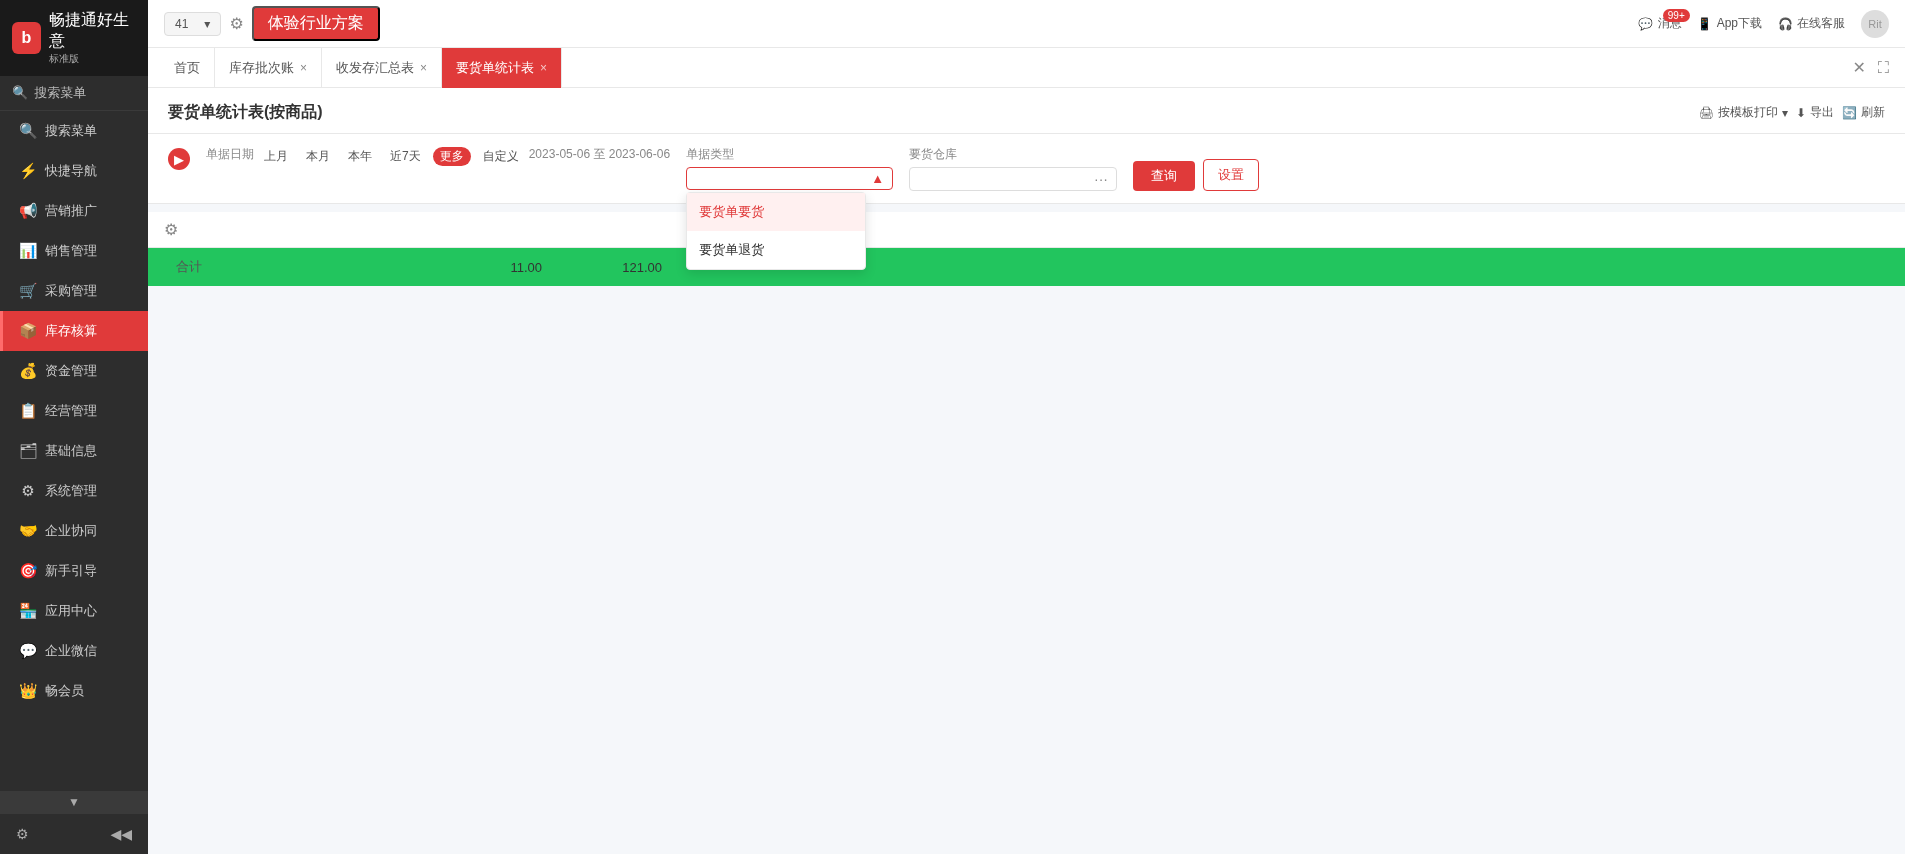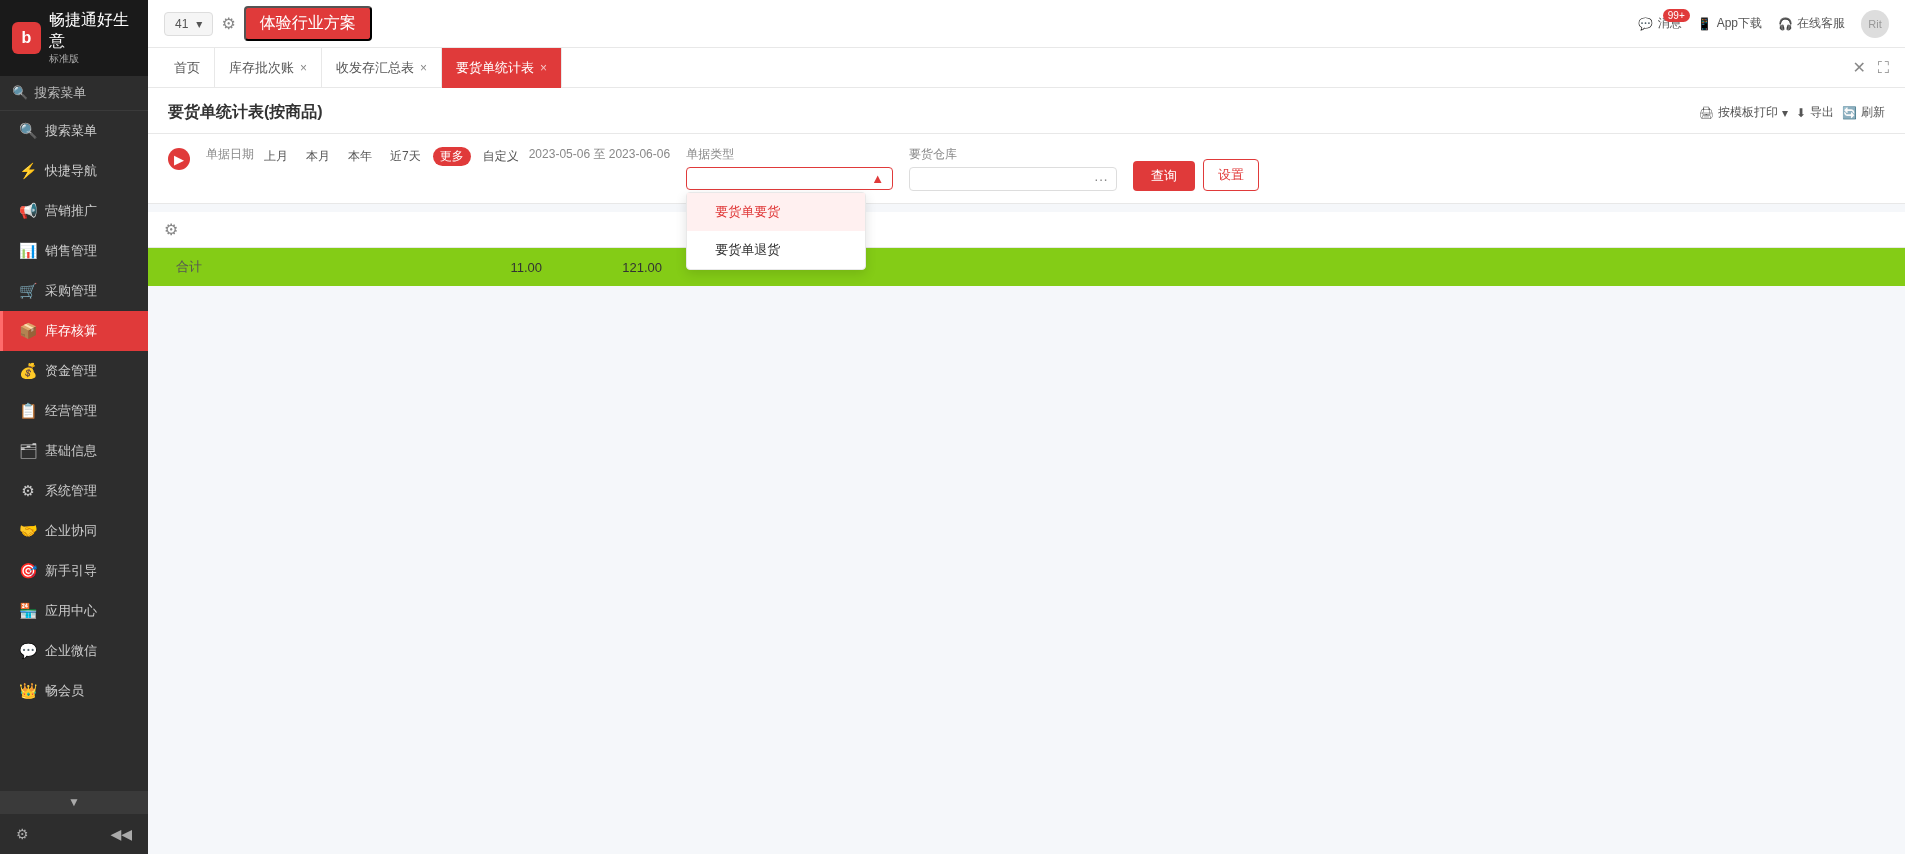--- a/index.html
+++ b/index.html
@@ -77,21 +77,21 @@
       padding: 0 16px;
       height: 48px;
       border-bottom: 1px solid #e8e8e8;
       gap: 12px;
       flex-shrink: 0;
     }
     .topbar-left { display: flex; align-items: center; gap: 8px; flex: 1; }
     .topbar-store {
       background: #f5f5f5; border: 1px solid #ddd; border-radius: 4px;
       padding: 4px 10px; font-size: 12px; cursor: pointer;
-      display: flex; align-items: center; gap: 8px; color: #555;
+      display: flex; align-items: center; gap: 16px; color: #555;
     }
     .topbar-gear { color: #888; cursor: pointer; font-size: 16px; }
     .topbar-promo {
       background: #e03a3a; color: #fff; border-radius: 4px;
       padding: 5px 14px; font-size: 16px; cursor: pointer; white-space: nowrap;
     }
     .topbar-right { display: flex; align-items: center; gap: 16px; }
     .topbar-msg { display: flex; align-items: center; gap: 4px; font-size: 12px; color: #555; cursor: pointer; position: relative; }
     .badge { background: #e03a3a; color: #fff; border-radius: 10px; padding: 1px 5px; font-size: 10px; position: absolute; top: -6px; right: -8px; }
     .topbar-app { display: flex; align-items: center; gap: 4px; font-size: 12px; color: #555; cursor: pointer; }
@@ -193,21 +193,21 @@
       top: calc(100% + 2px);
       left: 0;
       background: #fff;
       border: 1px solid #e8e8e8;
       border-radius: 4px;
       box-shadow: 0 4px 12px rgba(0,0,0,0.12);
       z-index: 100;
       min-width: 180px;
     }
     .dropdown-item {
-      padding: 10px 28px;
+      padding: 10px 12px;
       font-size: 13px;
       cursor: pointer;
       color: #333;
     }
     .dropdown-item.selected { background: #fff0f0; color: #e03a3a; }
 
     
     .table-wrap {
       background: #fff;
       margin: 8px 0 0;
@@ -229,21 +229,21 @@
       text-align: left;
       white-space: nowrap;
     }
     tbody tr { border-bottom: 1px solid #f0f0f0; }
     tbody td { padding: 10px 14px; font-size: 13px; color: #333; }
     .cell-num { text-align: right; }
     .cell-seq { color: #888; text-align: center; }
 
     
     .table-footer {
-      background: #84cc16;
+      background: #22c55e;
       border-top: 1px solid #e8e8e8;
       padding: 10px 14px;
       display: flex; align-items: center;
     }
     .footer-label { font-size: 13px; color: #555; width: 220px; }
     .footer-val { font-size: 13px; color: #333; width: 100px; text-align: right; }
 
     .blurred { color: transparent; text-shadow: 0 0 8px #aaa; user-select: none; }
   </style>
 </head>

